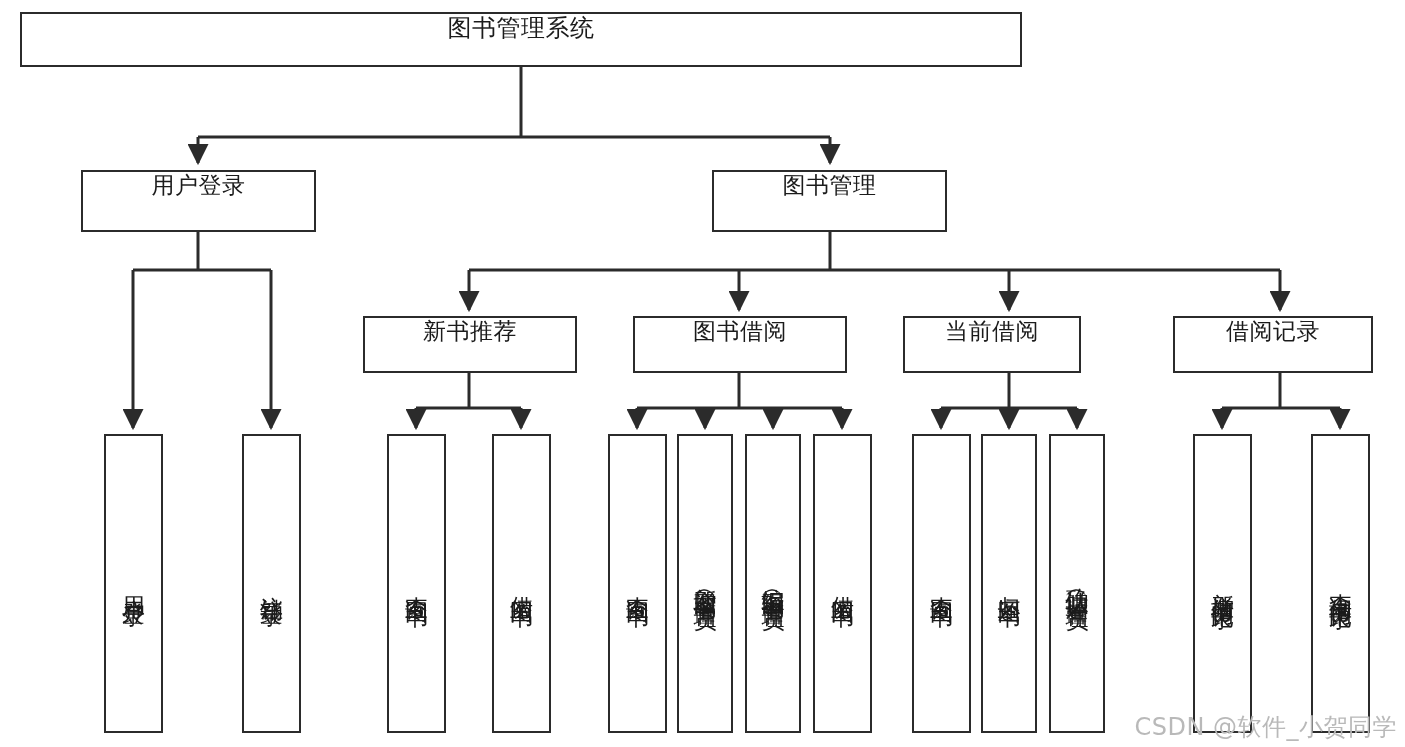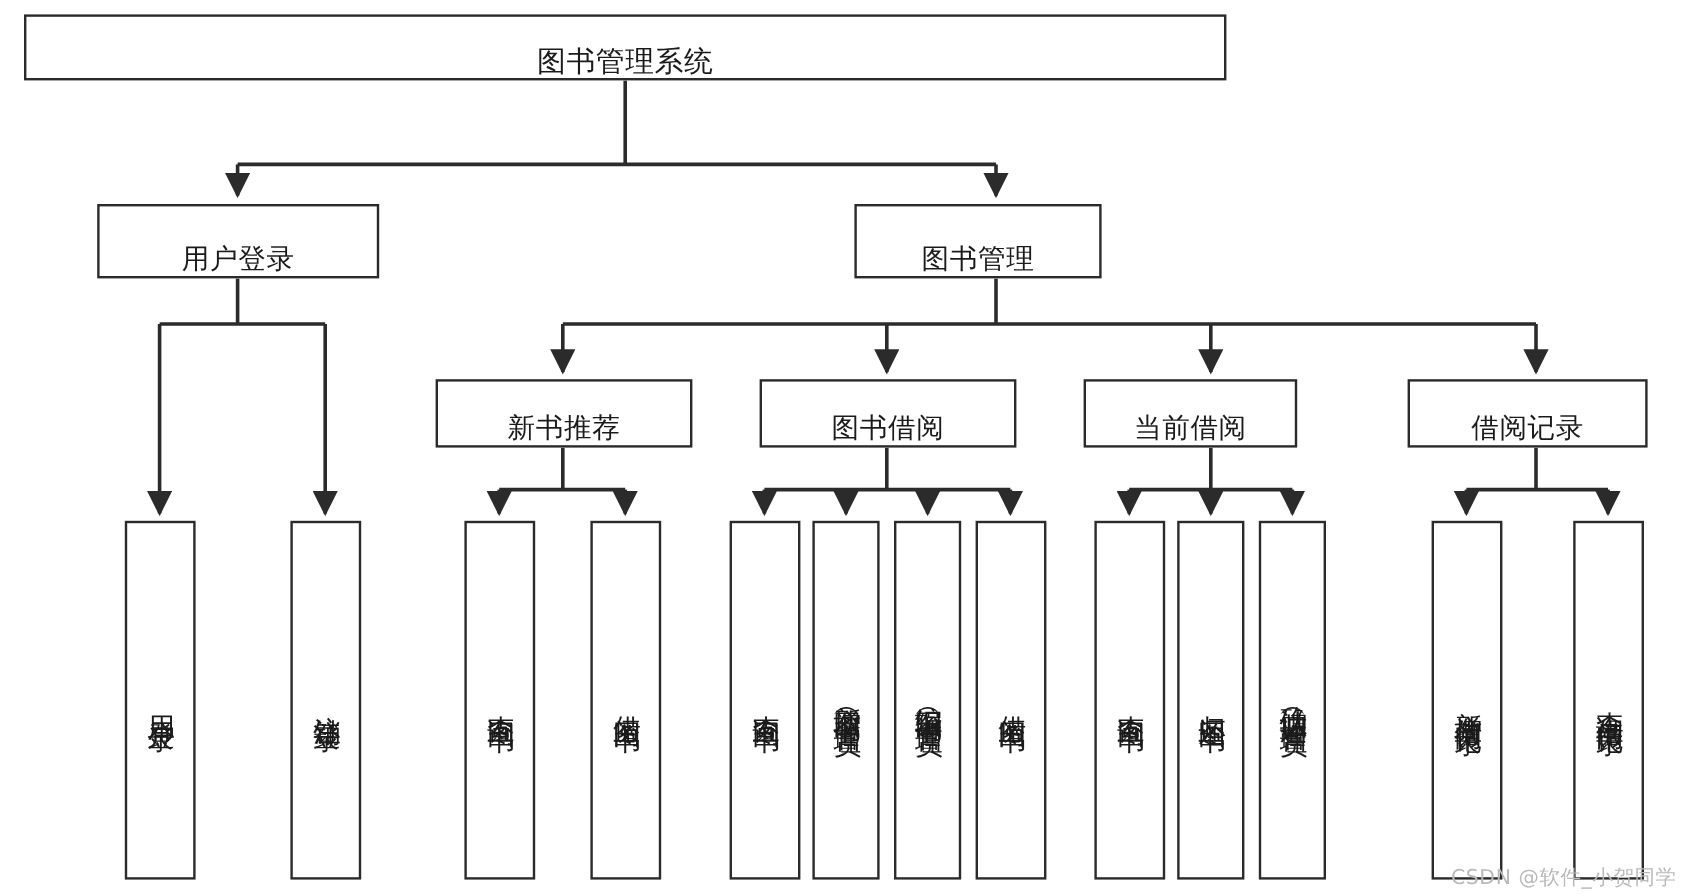--- a/index.html
+++ b/index.html
@@ -25,21 +25,21 @@
     width: 1405px;
     height: 747px;
     pointer-events: none;
   }
   .node {
     position: absolute;
     box-sizing: border-box;
     background: #ffffff;
     border: 2.5px solid #2b2b2b;
     display: flex;
-    align-items: flex-end;
+    align-items: flex-start;
     justify-content: center;
     color: #1b1b1b;
   }
   .node .label {
     display: block;
     text-align: center;
     line-height: 1.18;
   }
   
   .node.horiz .label {
@@ -61,21 +61,21 @@
     text-orientation: upright;
     font-size: 23px;
     line-height: 1.0;
     letter-spacing: 3px;
     max-height: 100%;
   }
   .watermark {
     position: absolute;
     right: 8px;
     bottom: 4px;
-    font-size: 17px;
+    font-size: 24px;
     color: #b9b9b9;
     white-space: nowrap;
     letter-spacing: 0.5px;
   }
 </style>
 </head>
 <body>
 
 <div id="canvas">
 
@@ -130,21 +130,21 @@
   </svg>
 
   <div class="node horiz title" style="left:20px; top:12px; width:1002px; height:55px;">
     <span class="label">图书管理系统</span>
   </div>
 
   <div class="node horiz" style="left:81px; top:170px; width:235px; height:62px;">
     <span class="label">用户登录</span>
   </div>
 
-  <div class="node horiz" style="left:712px; top:170px; width:206px; height:62px;">
+  <div class="node horiz" style="left:712px; top:170px; width:235px; height:62px;">
     <span class="label">图书管理</span>
   </div>
 
   <div class="node horiz" style="left:633px; top:316px; width:214px; height:57px;">
     <span class="label">图书借阅</span>
   </div>
 
   <div class="node horiz" style="left:363px; top:316px; width:214px; height:57px;">
     <span class="label">新书推荐</span>
   </div>

